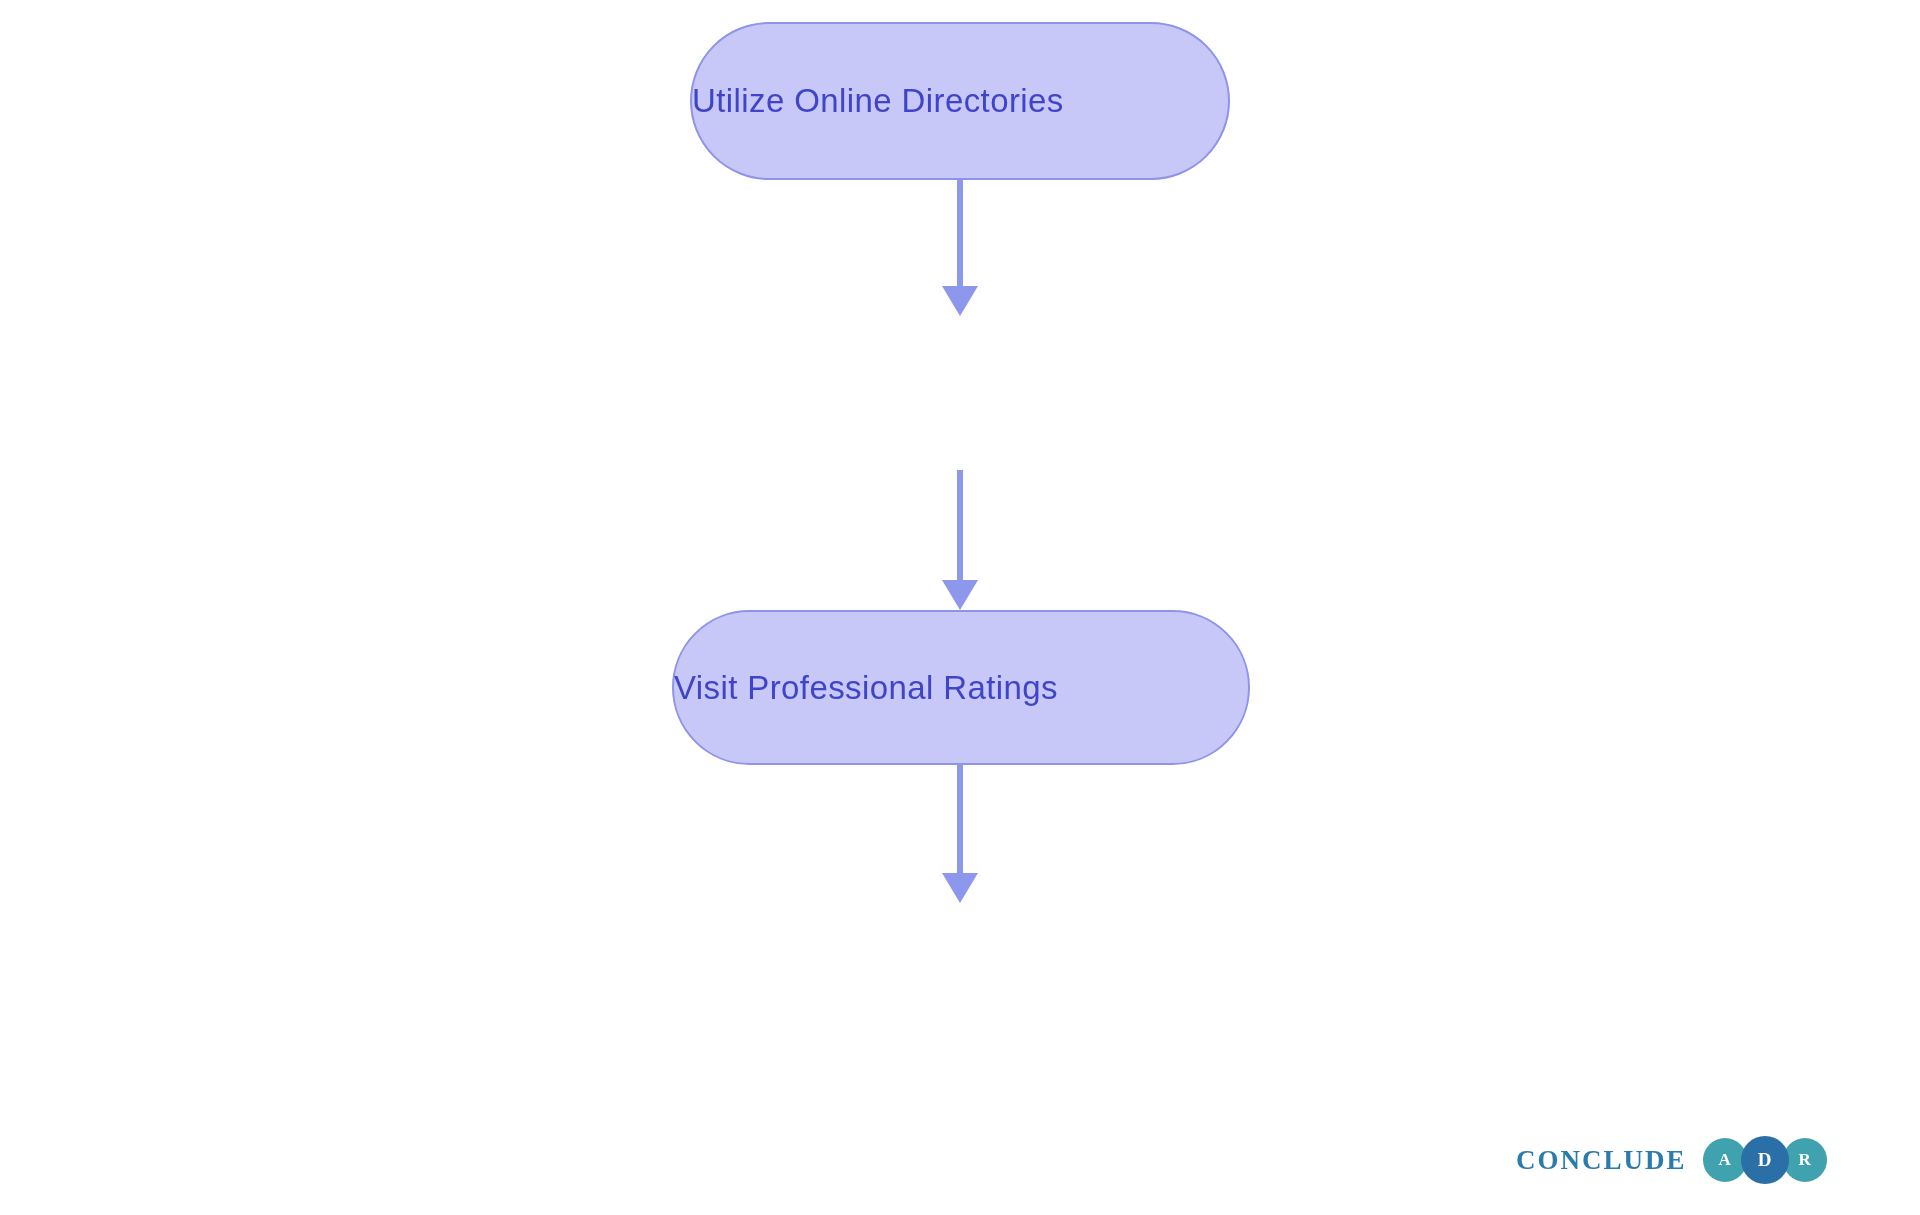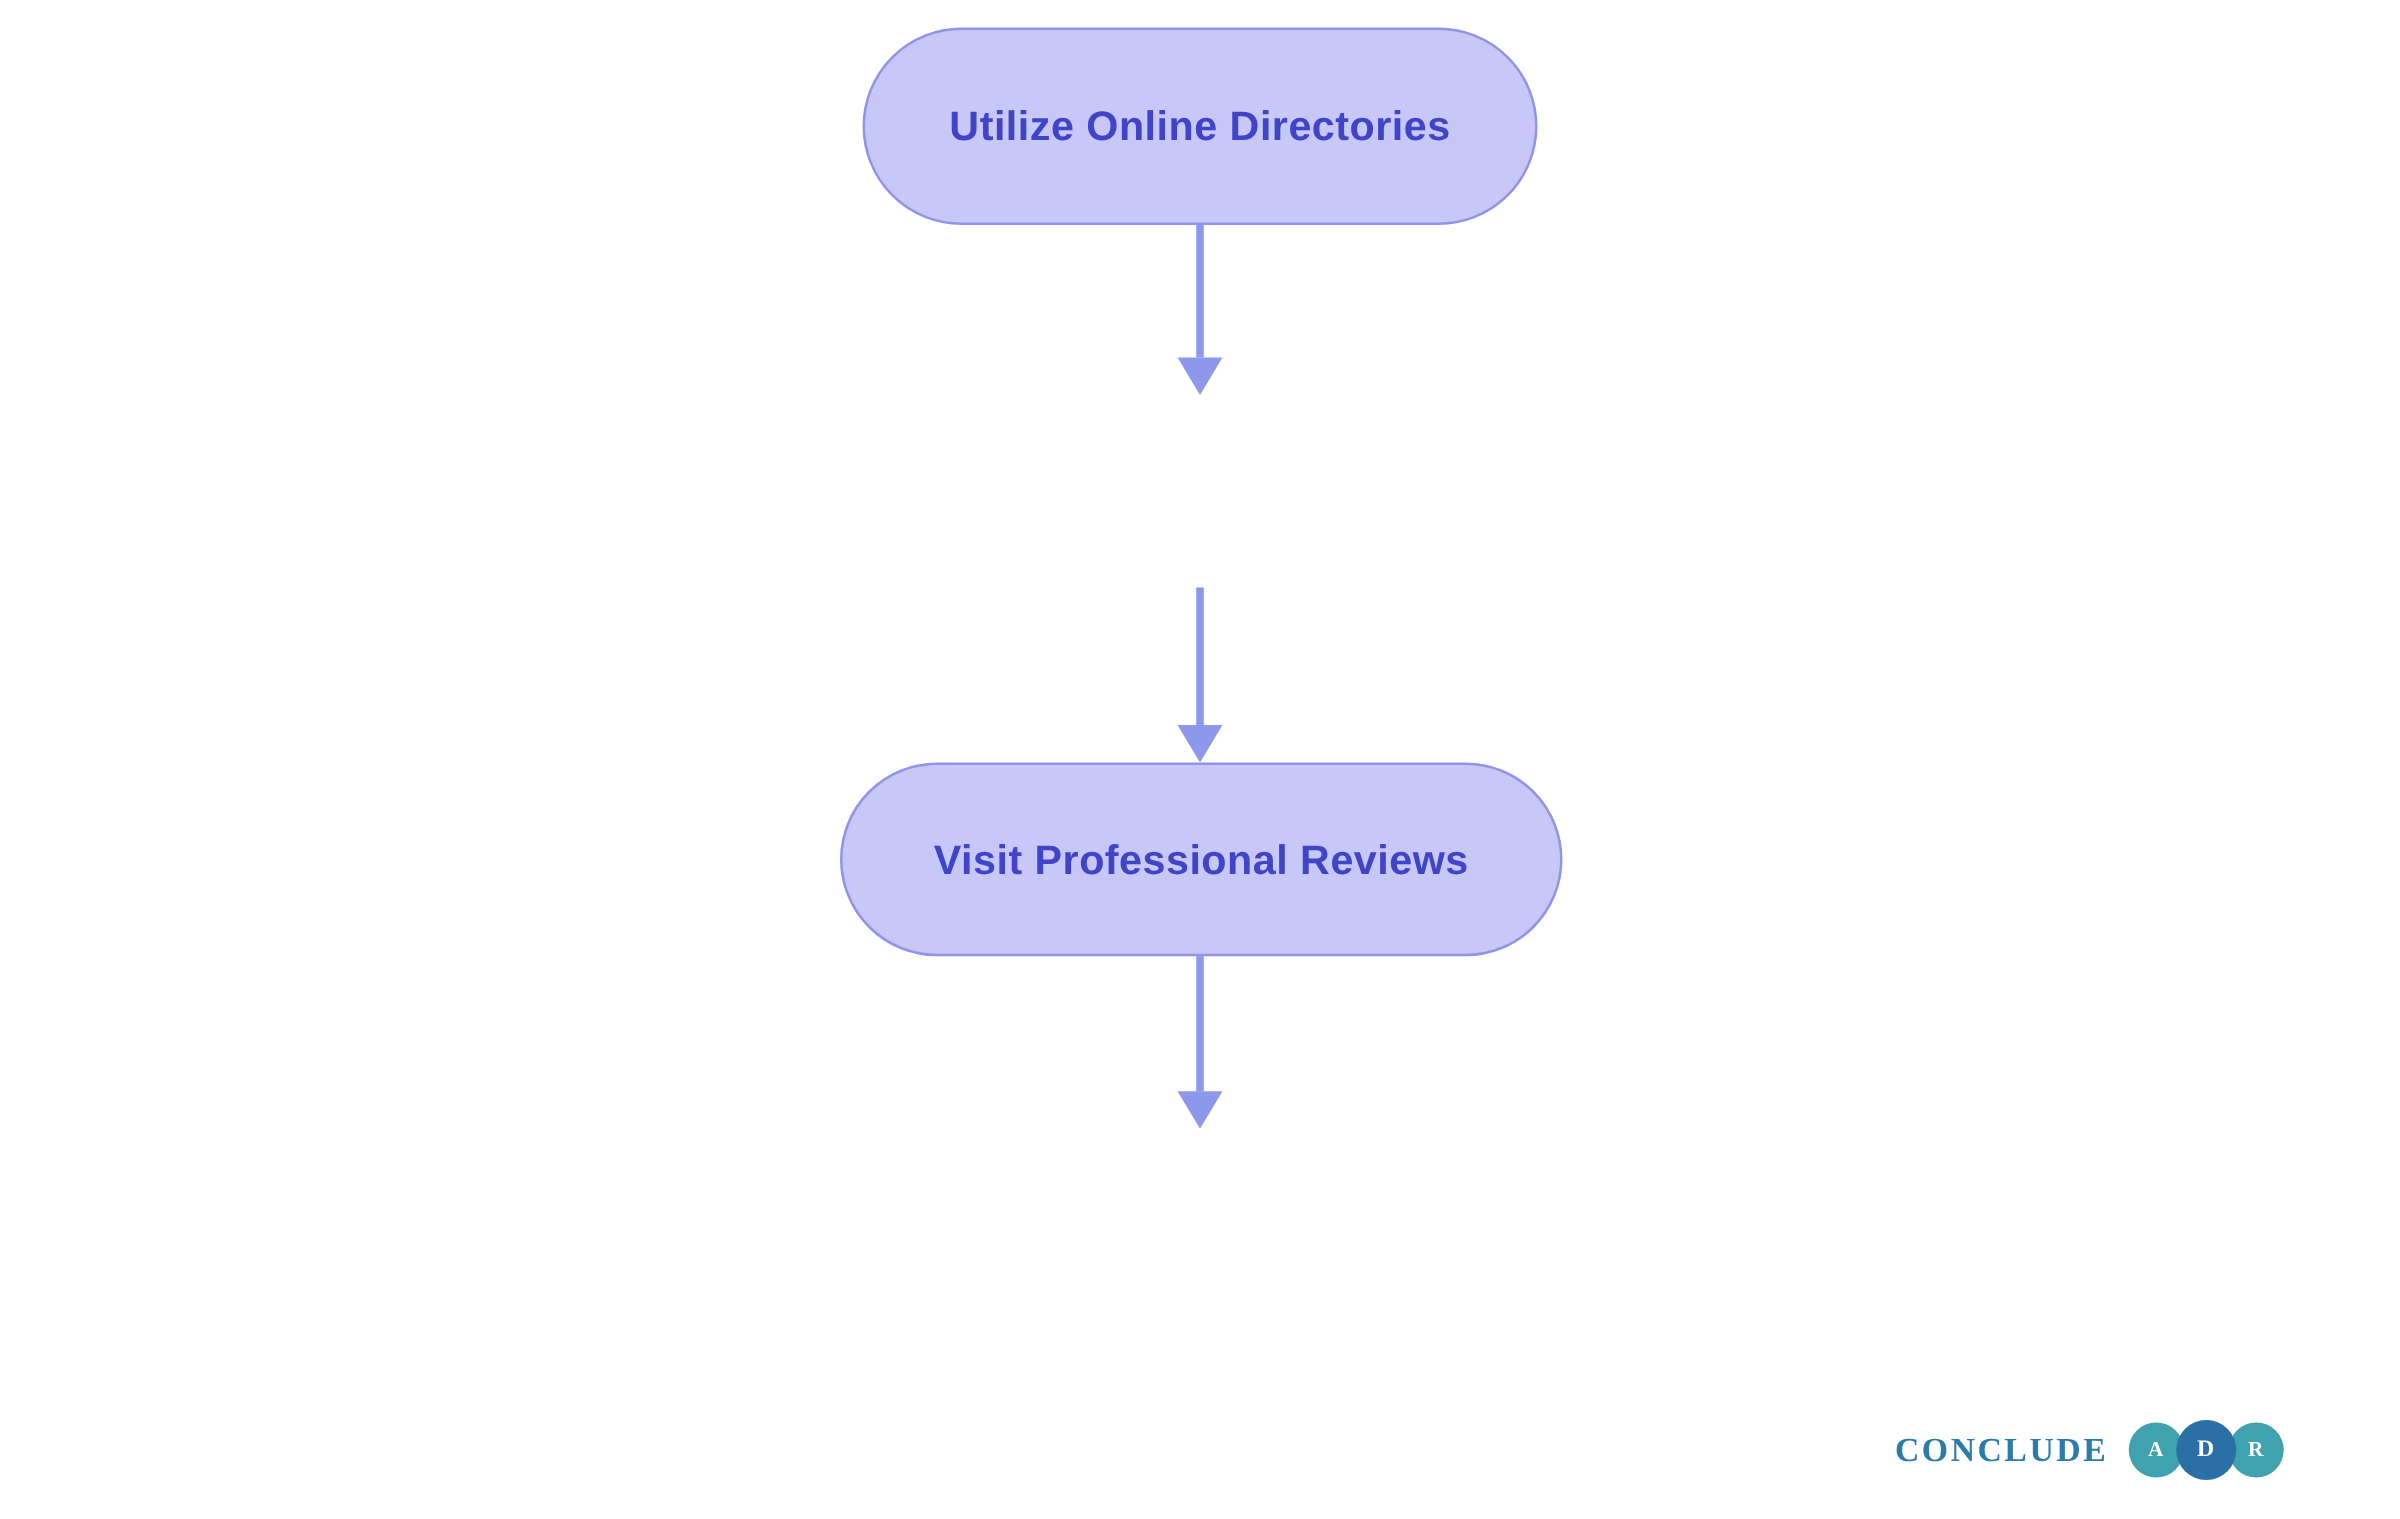--- a/index.html
+++ b/index.html
@@ -23,22 +23,20 @@
   }
   .canvas { position: absolute; inset: 0; }
 
   .node {
     position: absolute;
     background: var(--node-fill);
     border: 2px solid var(--node-border);
     border-radius: 80px;
     display: flex;
     align-items: center;
-    justify-content: center;
-    font-weight: bold;
   }
   .node-label {
     color: var(--node-text);
     font-size: 33px;
     letter-spacing: 0.4px;
     white-space: nowrap;
   }
   .node-1 { left: 690px; top: 22px;  width: 540px; height: 158px; }
   .node-2 { left: 660px; top: 316px; width: 600px; height: 154px; }
   .node-3 { left: 672px; top: 610px; width: 578px; height: 155px; }
@@ -121,21 +119,21 @@
     <div class="arrow-head"></div>
   </div>
 
 
   <div class="arrow arrow-2">
     <div class="arrow-line"></div>
     <div class="arrow-head"></div>
   </div>
 
   <div class="node node-3">
-    <span class="node-label">Visit Professional Reviews</span>
+    <span class="node-label">Visit Professional Ratings</span>
   </div>
 
   <div class="arrow arrow-3">
     <div class="arrow-line"></div>
     <div class="arrow-head"></div>
   </div>
 
 
   <div class="logo">
     <span class="logo-word">CONCLUDE</span>

